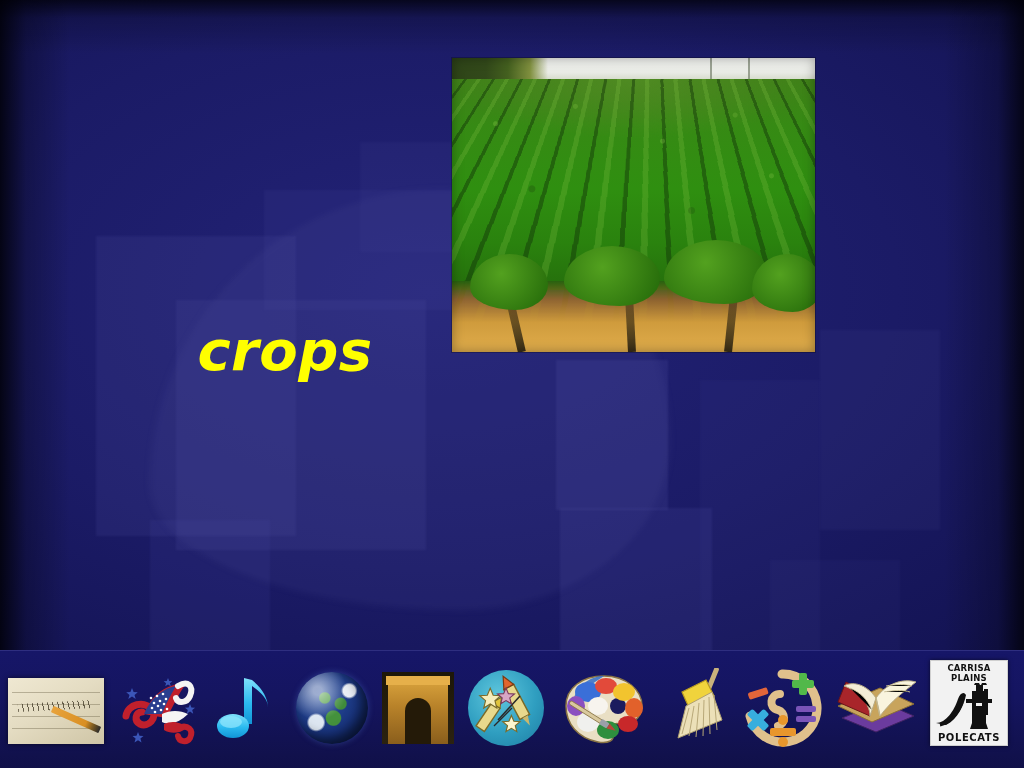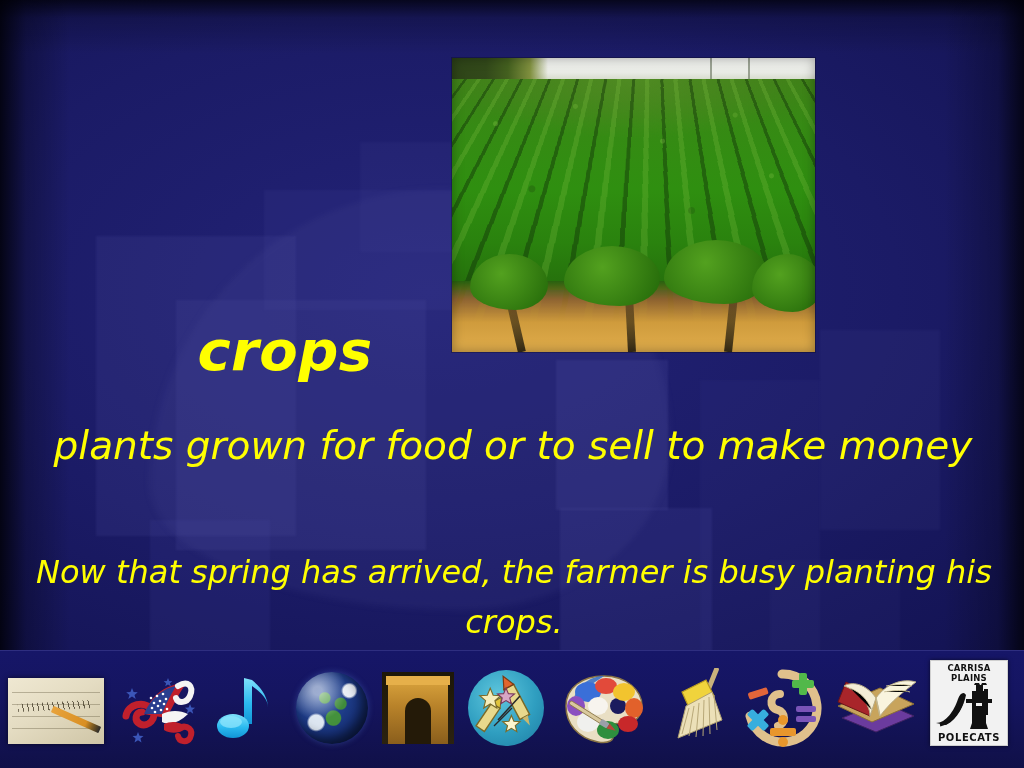--- a/index.html
+++ b/index.html
@@ -298,22 +298,20 @@
     <div class="ph-furrow" style="left:176px; transform:rotate(-3deg)"></div>
     <div class="ph-furrow" style="left:272px; transform:rotate(6deg)"></div>
     <div class="ph-clump" style="left:18px;  top:196px; width:78px; height:56px;"></div>
     <div class="ph-clump" style="left:112px; top:188px; width:96px; height:60px;"></div>
     <div class="ph-clump" style="left:212px; top:182px; width:104px; height:64px;"></div>
     <div class="ph-clump" style="left:300px; top:196px; width:70px; height:58px;"></div>
     <div class="ph-frame"></div>
   </div>
 
   <div class="ytext" id="word-crops">crops</div>
-  <div class="ytext" id="definition">plants grown for food or to sell to make money</div>
-  <div class="ytext" id="sentence">Now that spring has arrived, the farmer is busy planting his crops.</div>
 
   <div id="icon-bar">
 
     <div class="icon" id="icon-writing">
       <div class="rule" style="top:14px"></div>
       <div class="rule" style="top:26px"></div>
       <div class="rule" style="top:38px"></div>
       <div class="rule" style="top:50px"></div>
       <div class="scribble"></div>
       <div class="pencil"></div>

